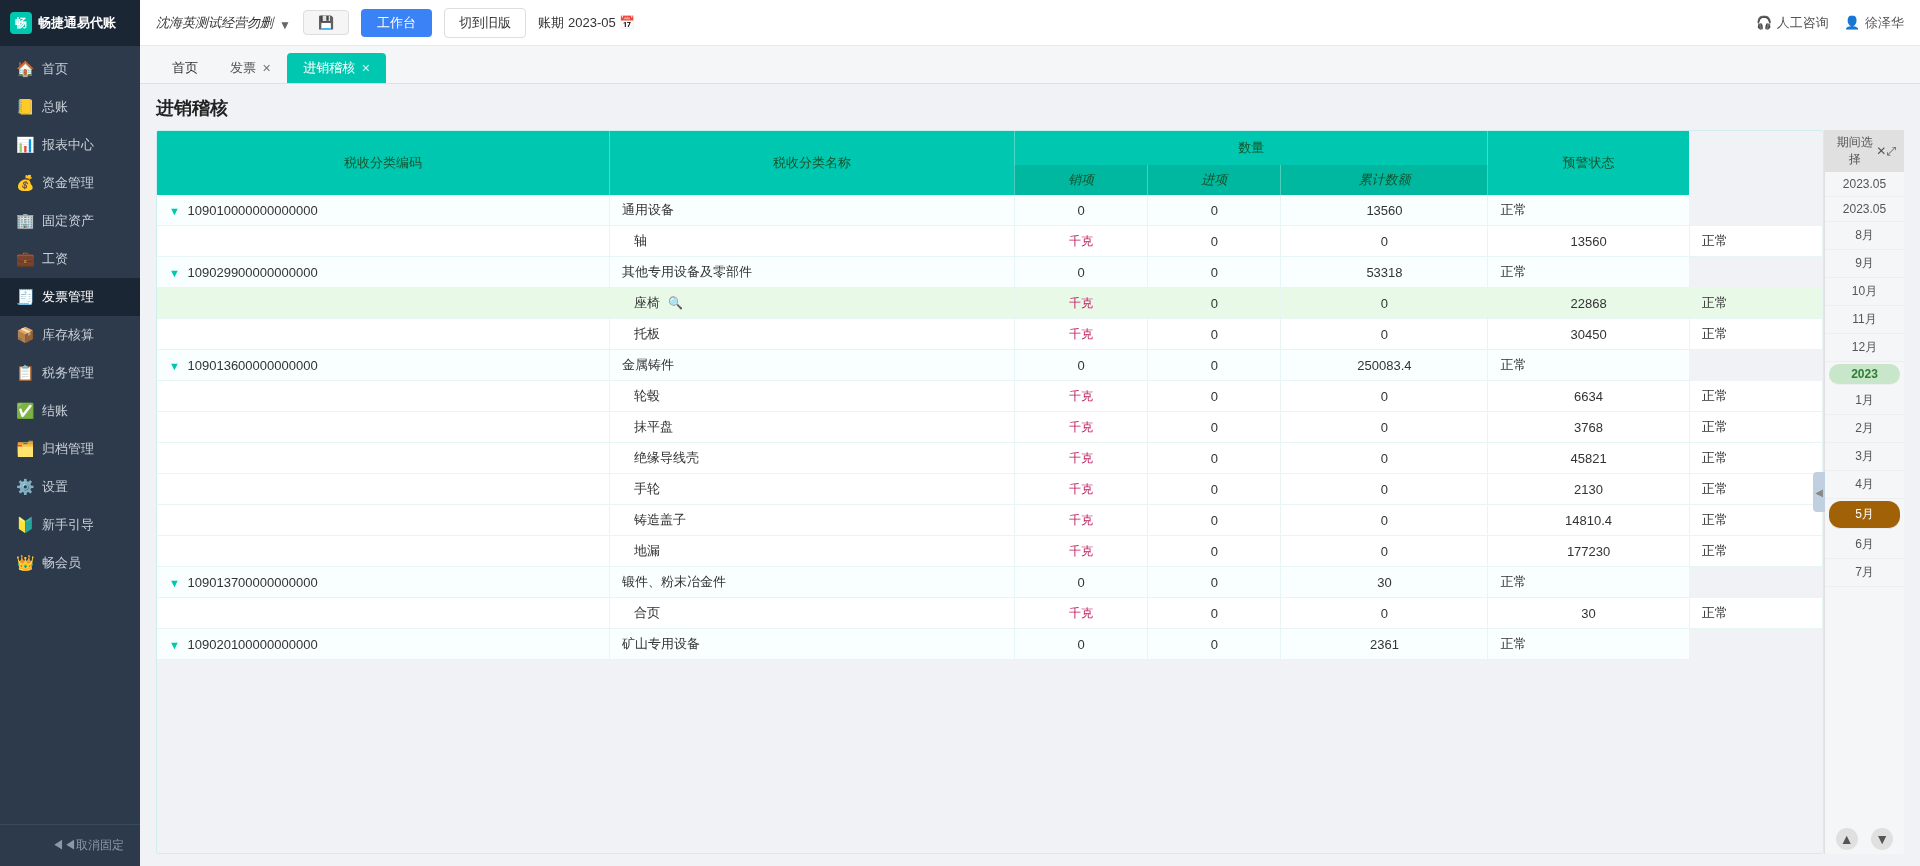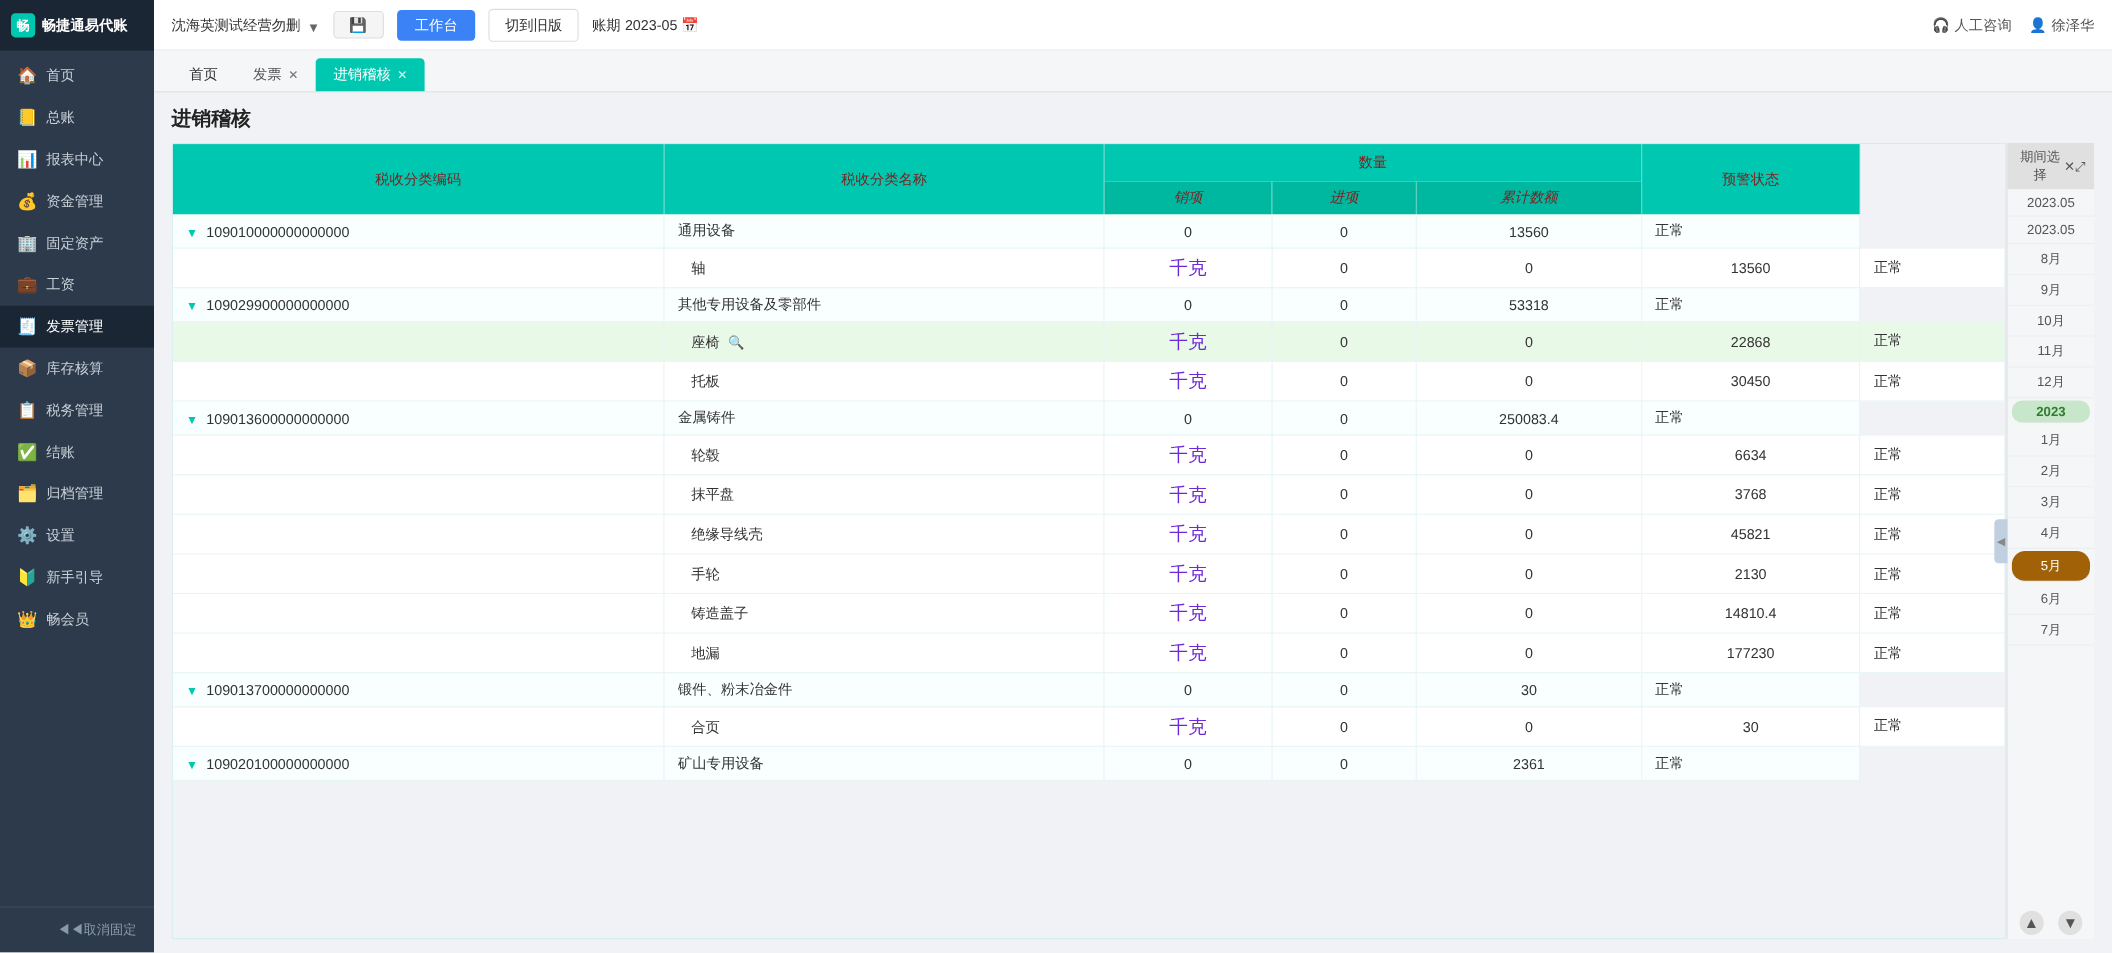--- a/index.html
+++ b/index.html
@@ -69,20 +69,21 @@
       align-items: center;
       padding: 0 16px;
       gap: 12px;
       border-bottom: 1px solid #e8e8e8;
       box-shadow: 0 1px 4px rgba(0,0,0,0.08);
     }
     .topbar-company {
       display: flex; align-items: flex-end; gap: 6px;
       font-size: 13px; color: #333;
       cursor: pointer;
+      font-style: italic;
     }
     .topbar-company-arrow { color: #666; font-size: 12px; }
     .topbar-btn {
       padding: 4px 14px;
       border-radius: 4px;
       border: none;
       cursor: pointer;
       font-size: 13px;
     }
     .topbar-btn-save { background: #f5f5f5; color: #666; border: 1px solid #ddd; }
@@ -165,21 +166,21 @@
       border: 1px solid #d0eef0;
       border-radius: 2px;
     }
     table {
       width: 100%;
       border-collapse: collapse;
       font-size: 13px;
     }
     thead tr th {
       background: #00c8b0;
-      color: #7f1d1d;
+      color: #14532d;
       padding: 8px 12px;
       text-align: center;
       border-right: 1px solid rgba(255,255,255,0.3);
       font-weight: normal;
       white-space: nowrap;
     }
     thead tr.sub-header th {
       background: #00b8a0;
       padding: 6px 12px;
       font-style: italic;
@@ -226,21 +227,21 @@
     .period-item.active { background: #a16207; color: #fff; border-radius: 12px; margin: 2px 4px; }
     .period-item.year-label { background: #c8e6c9; color: #2e7d32; font-weight: bold; border-radius: 10px; margin: 2px 4px; padding: 3px 8px; }
     .period-nav { display: flex; justify-content: space-around; padding: 4px; }
     .period-nav-btn {
       background: #e0e0e0; border: none; border-radius: 50%; width: 22px; height: 22px;
       cursor: pointer; font-size: 14px; display: flex; align-items: center; justify-content: center;
       color: #555;
     }
 
     .expand-btn { color: #00c8b0; margin-right: 4px; cursor: pointer; font-size: 11px; }
-    .unit-badge { color: #6d28d9; font-size: 17px; }
+    .unit-badge { color: #be185d; font-size: 12px; }
 
     
     .right-collapse-handle {
       position: absolute;
       left: -12px;
       top: 50%;
       transform: translateY(-50%);
       width: 12px;
       height: 40px;
       background: #c0d0e0;

